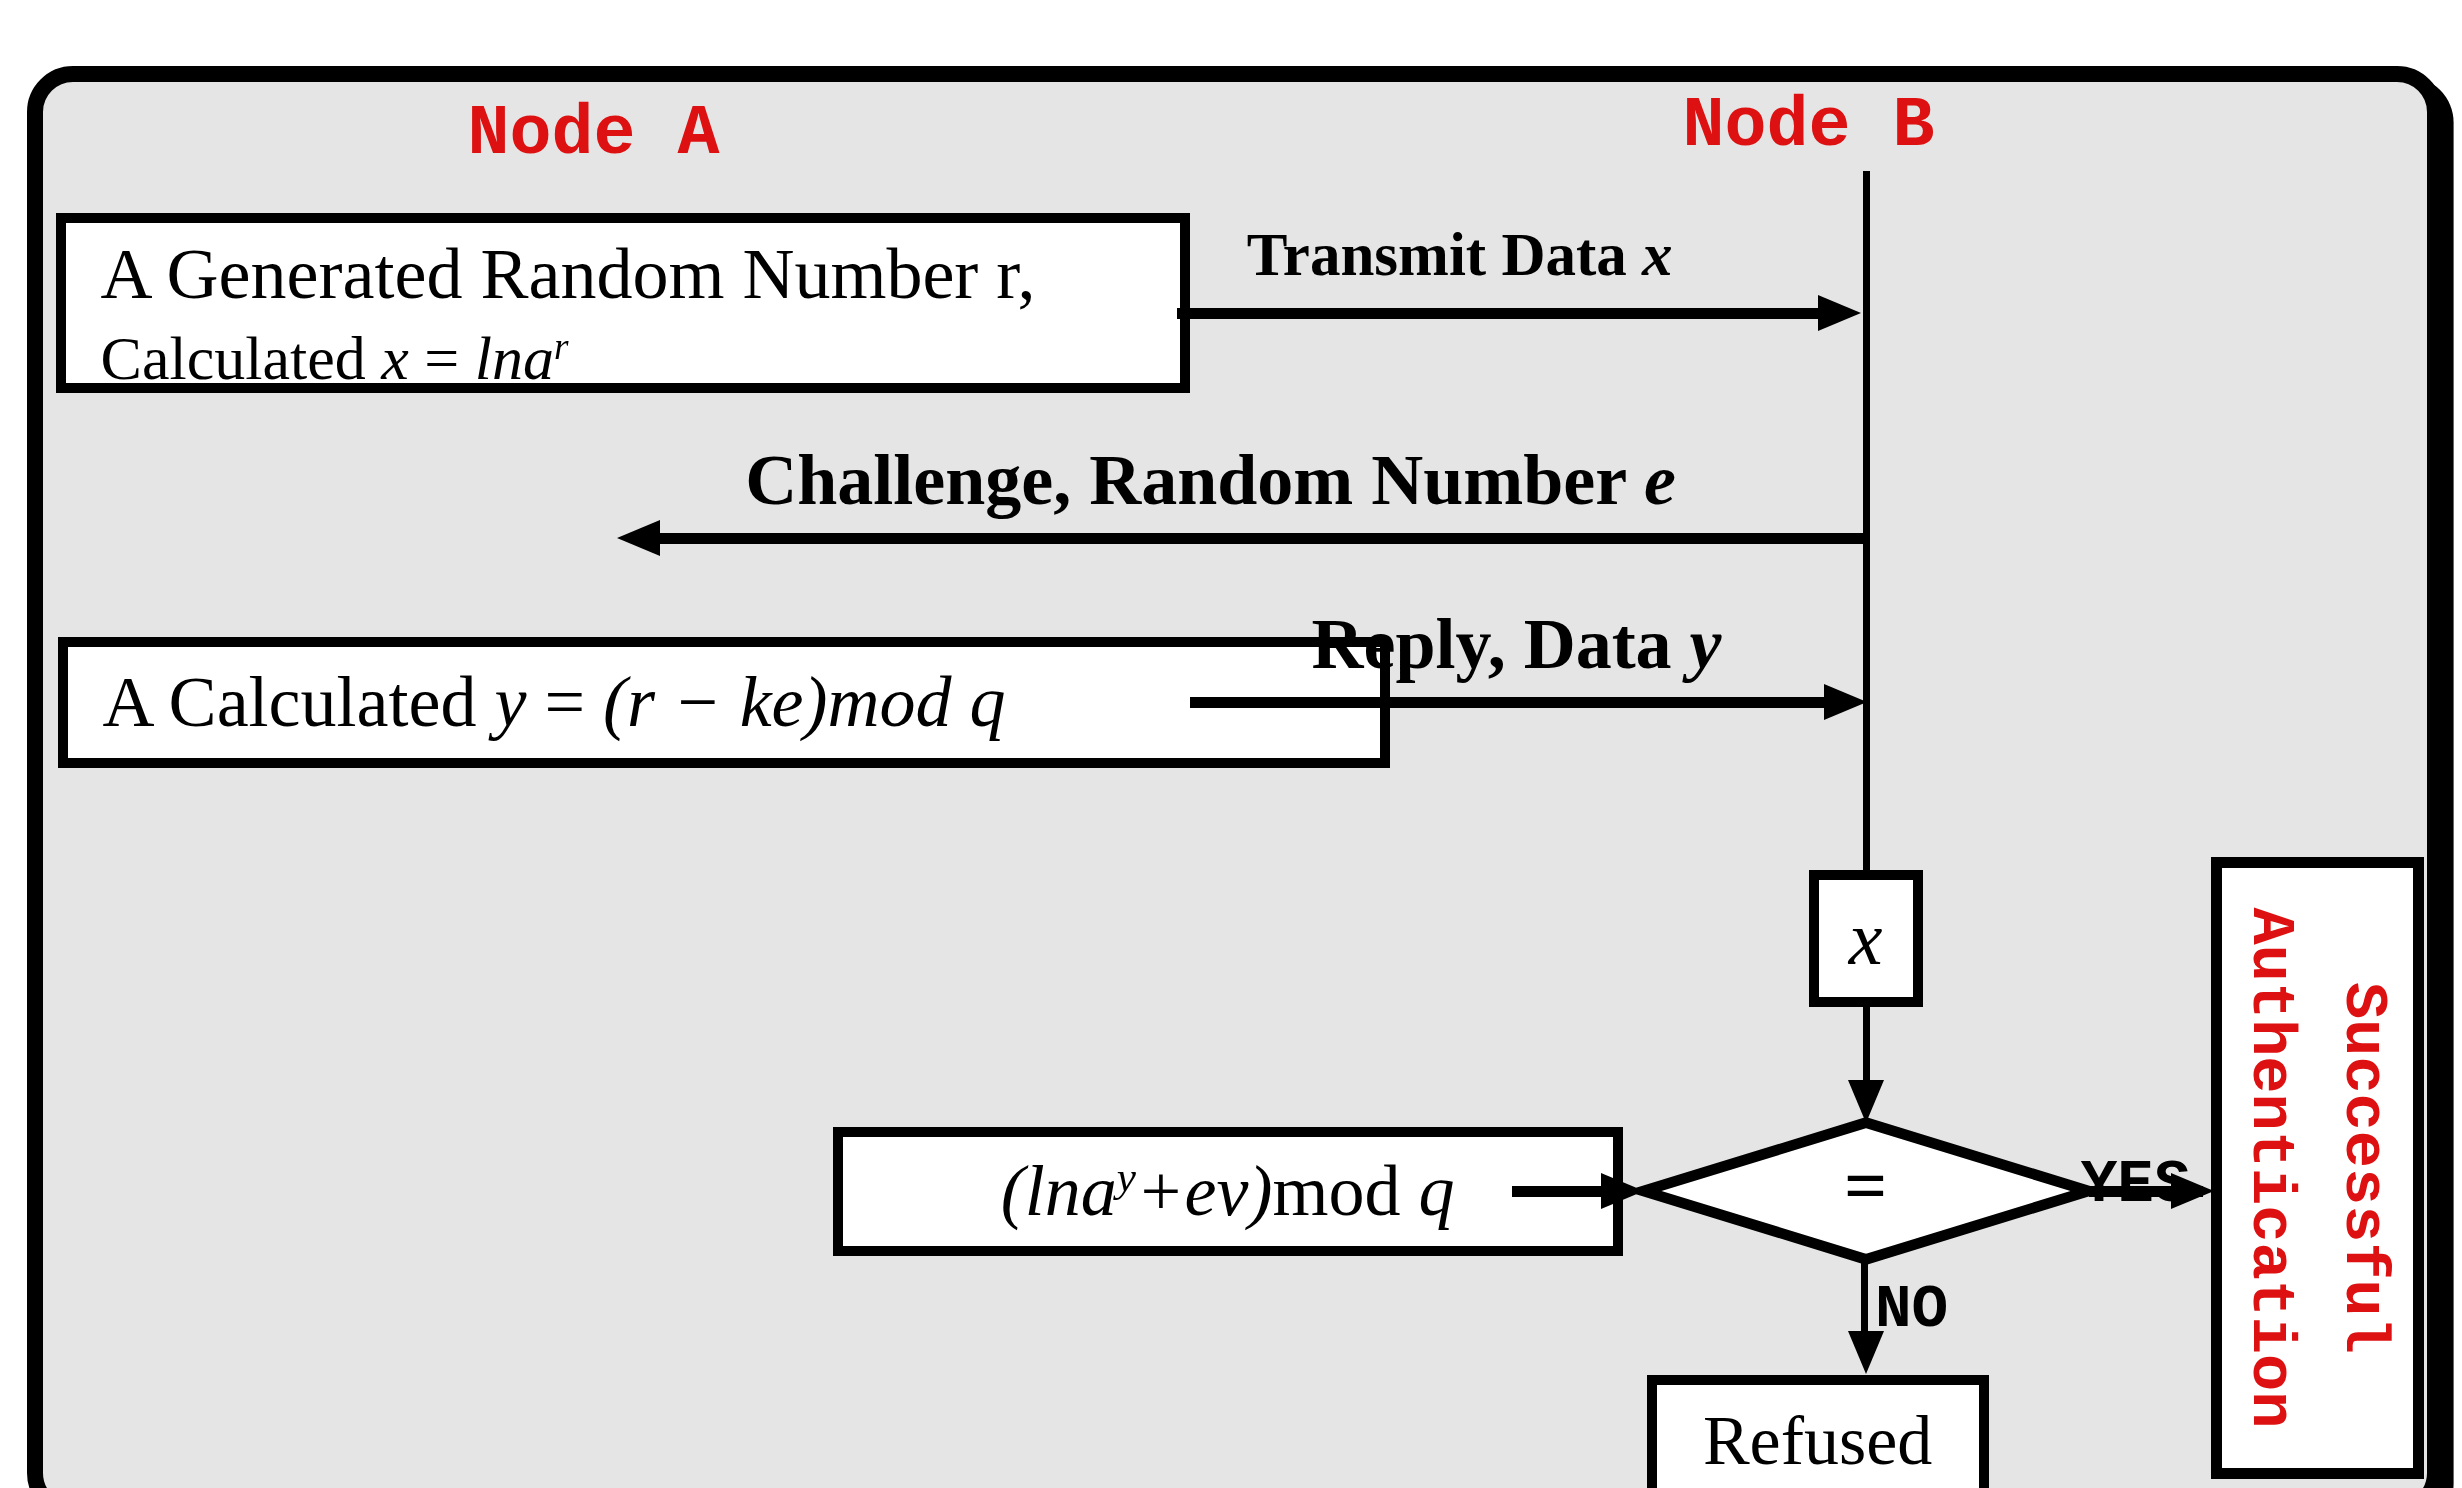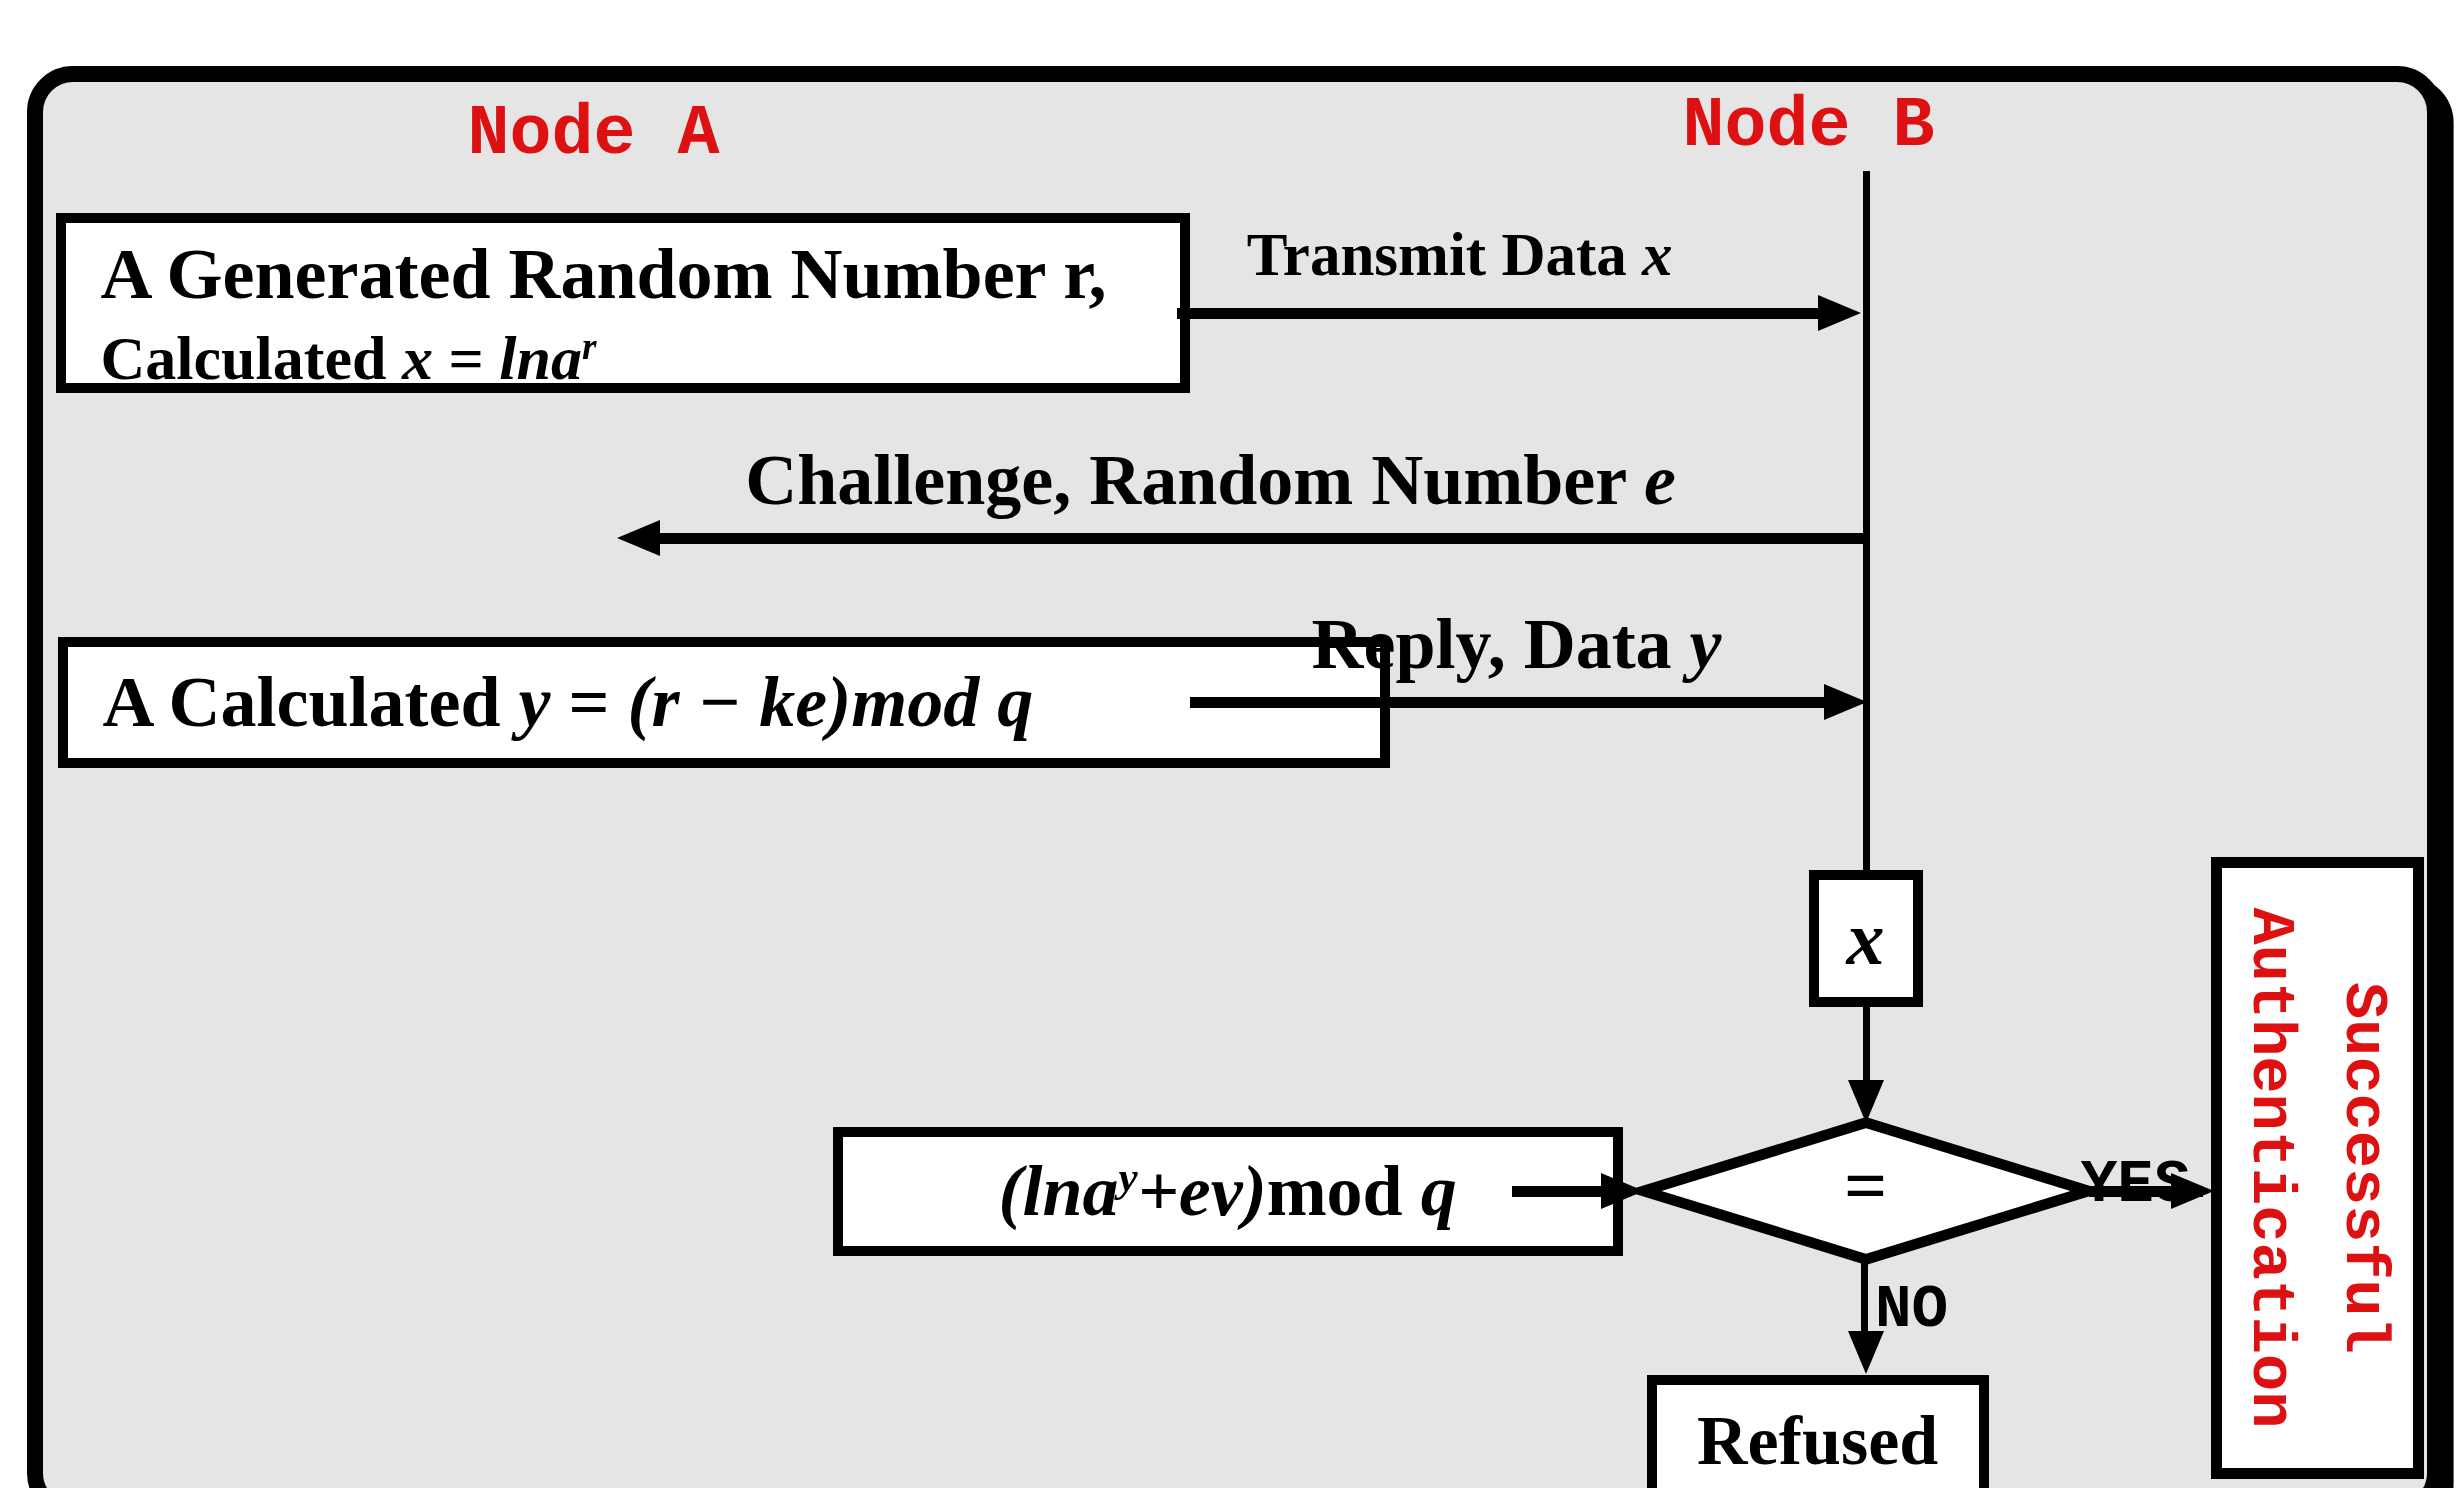--- a/index.html
+++ b/index.html
@@ -13,21 +13,21 @@
     background:#e5e5e5;box-shadow:10.6px 10.6px 0 #000;margin-top:45px;
   }
   .abs{position:absolute;}
   .center{transform:translate(-50%,-50%);white-space:nowrap;}
   .mono{font-family:"Liberation Mono","DejaVu Sans Mono",monospace;font-weight:bold;}
   .node-label{font-size:70px;color:#dd1111;}
   .wbox{
     position:absolute;box-sizing:border-box;background:#ffffff;
     border:10px solid #000;color:#000;
   }
-  .serifb{font-weight:bold;color:#000;}
+  .serifb{font-weight:normal;color:#000;}
   .it{font-style:italic;}
   .sup{font-size:0.6em;position:relative;top:-0.55em;font-style:italic;}
   .shaft-h{position:absolute;background:#000;height:10.6px;}
   .shaft-v{position:absolute;background:#000;width:7.6px;}
   .head-right{position:absolute;width:0;height:0;border-left:43px solid #000;border-top:18px solid transparent;border-bottom:18px solid transparent;}
   .head-left{position:absolute;width:0;height:0;border-right:43px solid #000;border-top:18px solid transparent;border-bottom:18px solid transparent;}
   .head-down{position:absolute;width:0;height:0;border-top:43px solid #000;border-left:18px solid transparent;border-right:18px solid transparent;}
   .arrow-label{font-weight:bold;color:#000;}
   .yesno{font-size:61px;color:#000;}
   .success-box{

